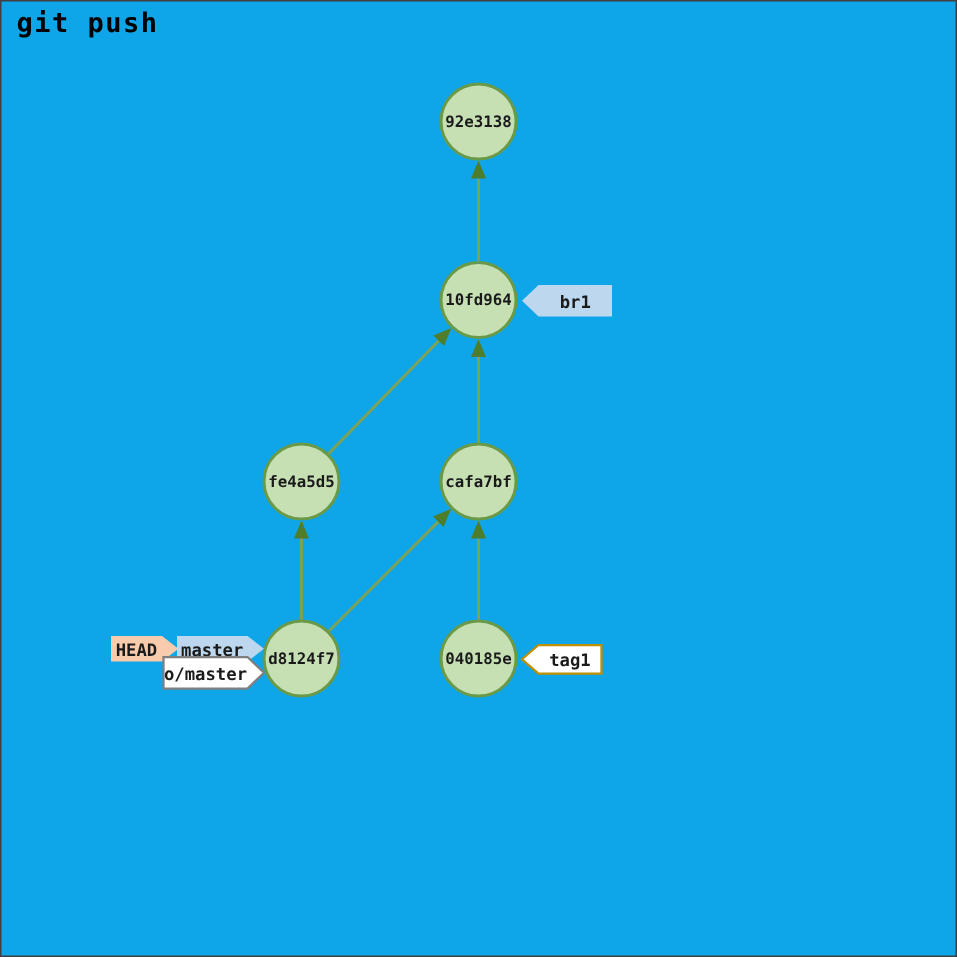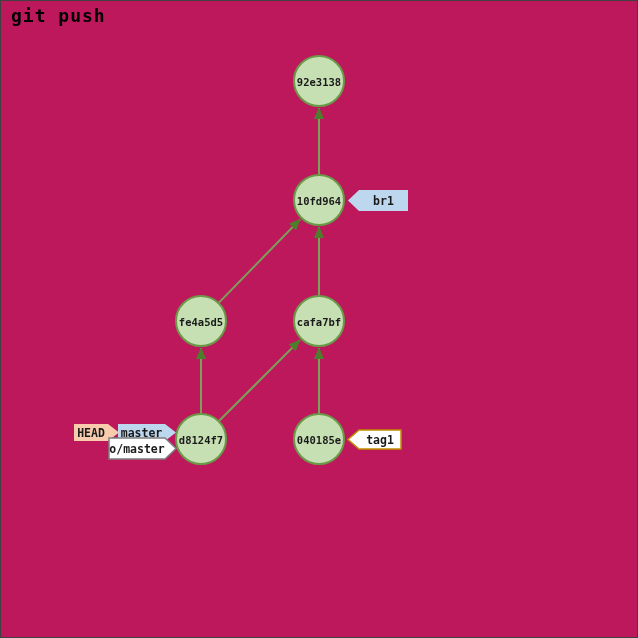--- a/index.html
+++ b/index.html
@@ -2,21 +2,21 @@
 <html><head>
 <meta charset="utf-8">
 <style>
   html, body { margin: 0; padding: 0; background: #ffffff; }
   .page {
     position: relative;
     width: 638px;
     height: 638px;
     box-sizing: border-box;
     border: 1px solid #404040;
-    background: #be185d;
+    background: #0ea5e9;
     overflow: hidden;
     font-family: "DejaVu Sans Mono", monospace;
   }
   .title {
     position: absolute;
     top: 4px;
     left: 10px;
     font-family: "DejaVu Sans Mono", monospace;
     font-size: 18px;
     font-weight: bold;

